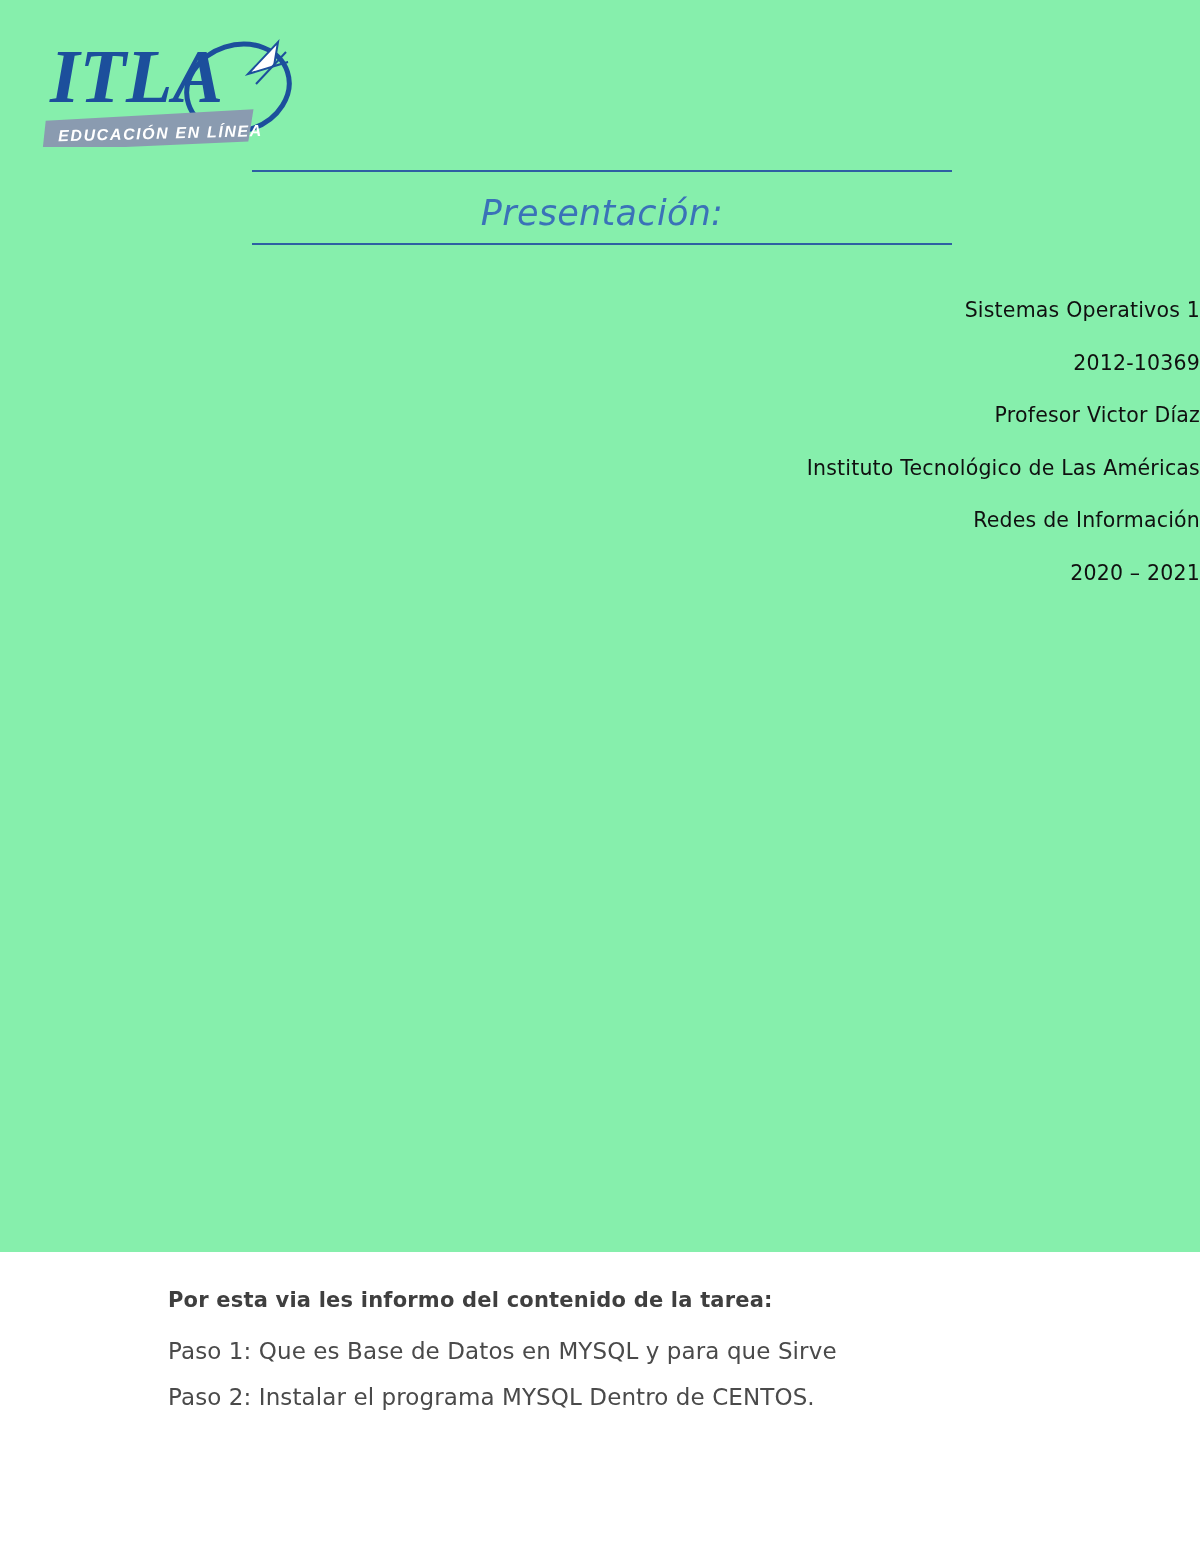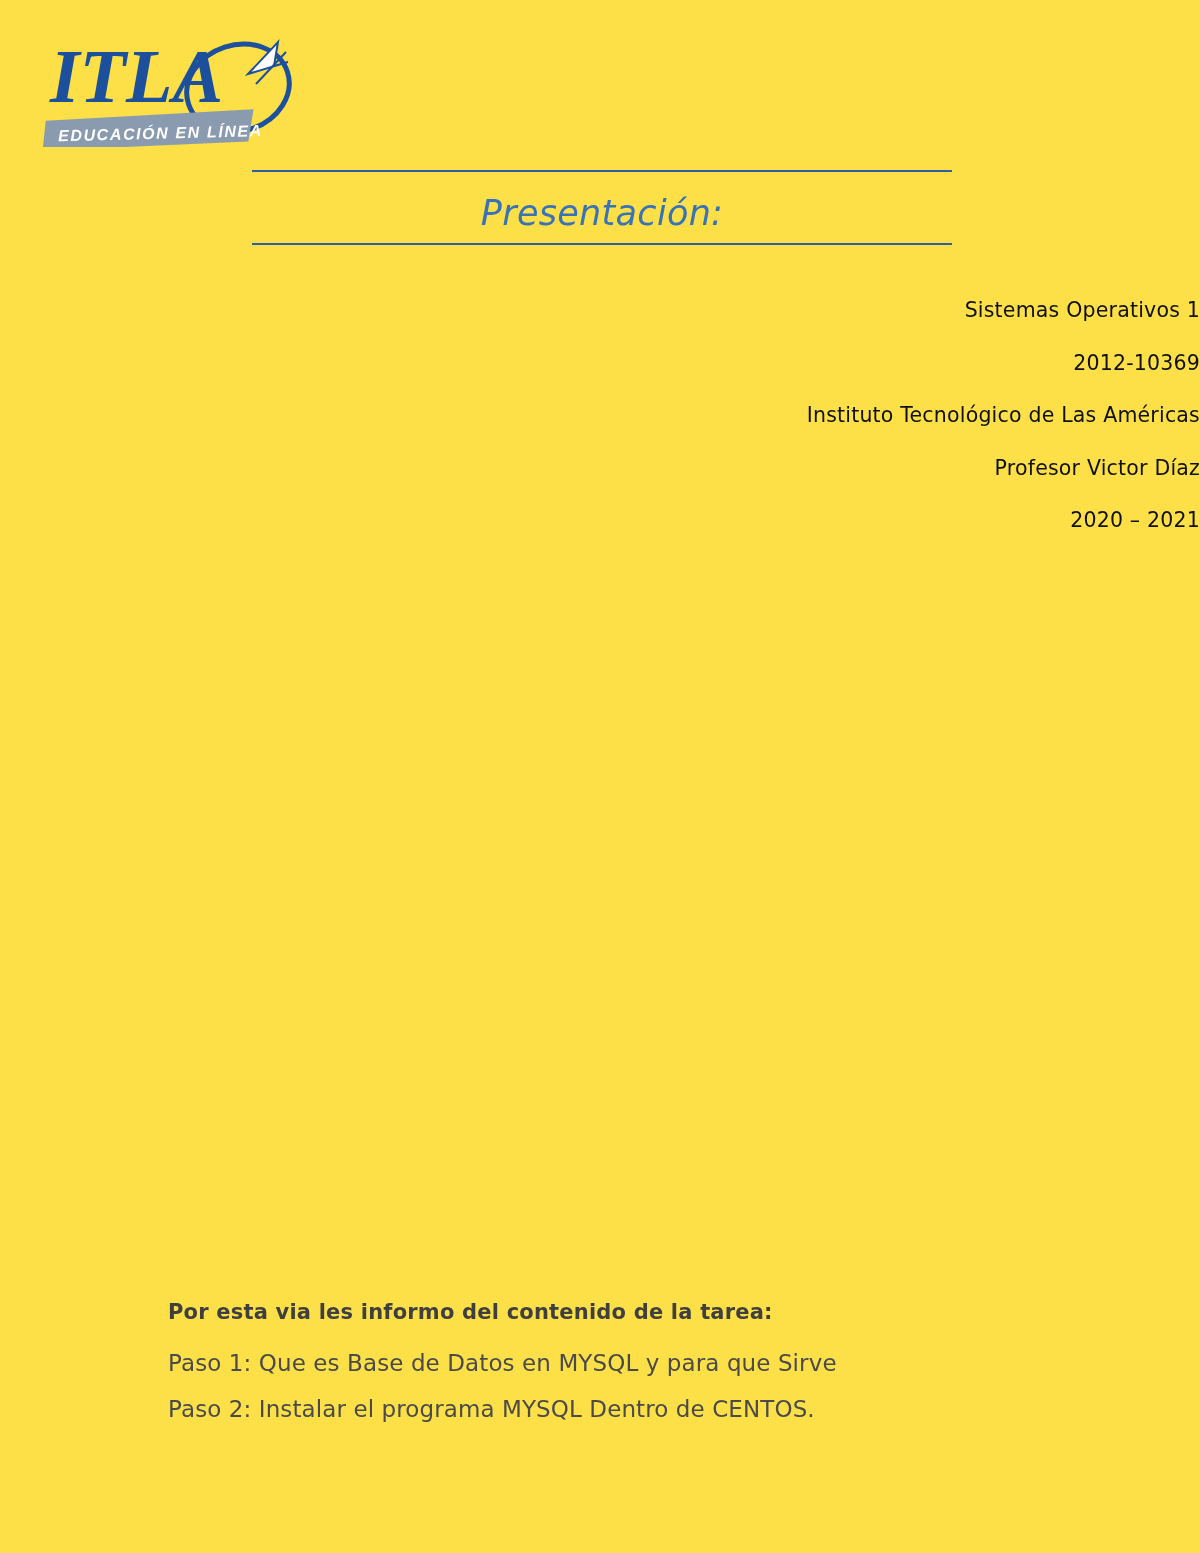--- a/index.html
+++ b/index.html
@@ -12,22 +12,22 @@
     height: 1553px;
     position: relative;
     font-family: "Liberation Sans", sans-serif;
     color: #000000;
     overflow: hidden;
   }
 
   .page {
     position: relative;
     width: 1200px;
-    height: 1553px;
-    background: #fde047;
+    height: 1252px;
+    background: #86efac;
   }
 
   
   .logo-wrap {
     position: absolute;
     left: 42px;
     top: 22px;
     width: 260px;
     height: 125px;
   }
@@ -82,21 +82,21 @@
     position: absolute;
     left: 168px;
     top: 1288px;
     width: 900px;
   }
   .bottom-heading {
     font-family: "DejaVu Sans", sans-serif;
     font-weight: bold;
     font-size: 21px;
     color: #3f3f3f;
-    margin: 12px 0 26px 0;
+    margin: 0 0 26px 0;
     letter-spacing: 0.2px;
   }
   .bottom-line {
     font-family: "DejaVu Sans", sans-serif;
     font-size: 23px;
     color: #4a4a4a;
     margin: 0 0 20px 0;
     letter-spacing: 0.1px;
   }
 </style>
@@ -122,22 +122,23 @@
 
   <div class="title-block">
     <div class="rule rule-top"></div>
     <div class="title-text">Presentación:</div>
     <div class="rule rule-bottom"></div>
   </div>
 
   <div class="info-lines">
     <p class="info-line">Sistemas Operativos 1</p>
     <p class="info-line">2012-10369</p>
+    <p class="info-line">Profesor Victor Díaz</p>
     <p class="info-line">Instituto Tecnológico de Las Américas</p>
-    <p class="info-line">Profesor Victor Díaz</p>
+    <p class="info-line">Redes de Información</p>
     <p class="info-line">2020 – 2021</p>
   </div>
 
   <div class="bottom-block">
     <p class="bottom-heading">Por esta via les informo del contenido de la tarea:</p>
     <p class="bottom-line">Paso 1: Que es Base de Datos en MYSQL y para que Sirve</p>
     <p class="bottom-line">Paso 2: Instalar el programa MYSQL Dentro de CENTOS.</p>
   </div>
 
 </div>

